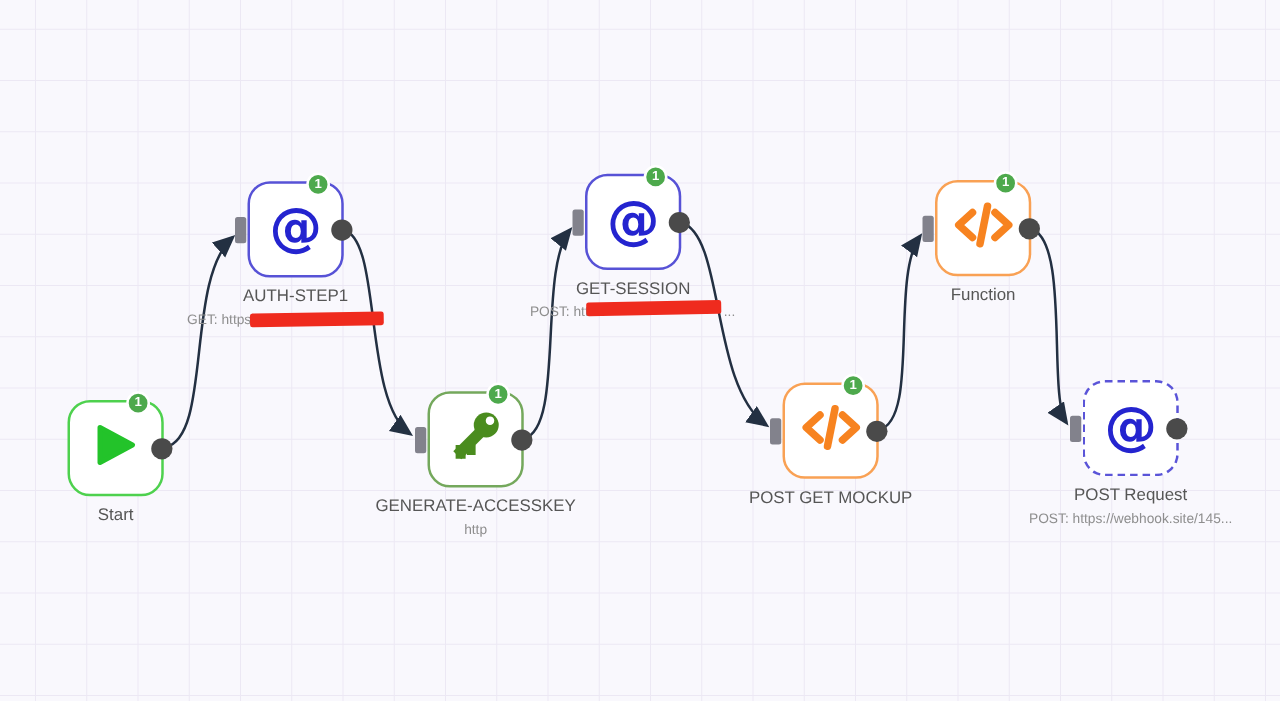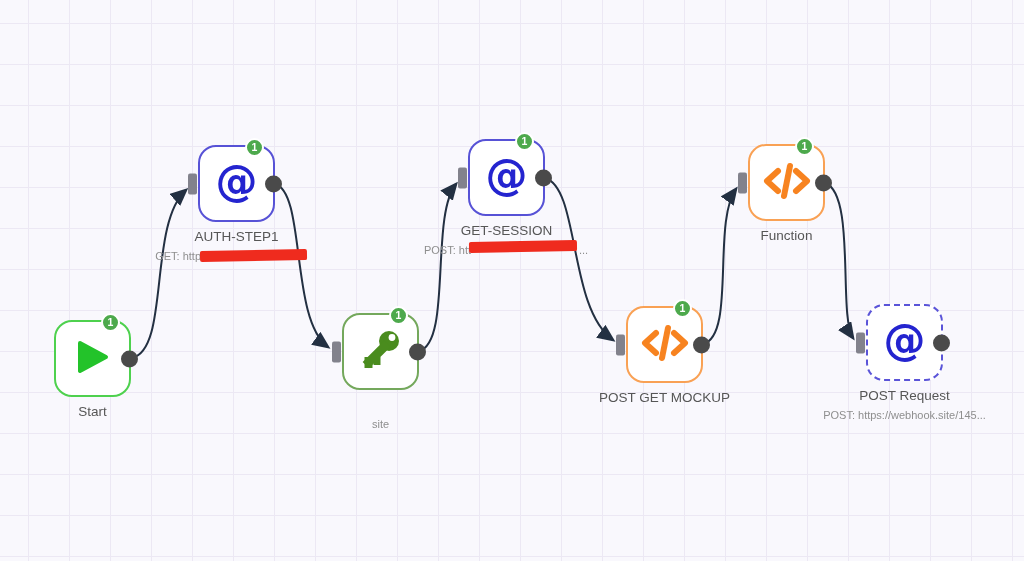--- a/index.html
+++ b/index.html
@@ -75,41 +75,42 @@
   </div>
 
   <div class="grp" style="left:198px;top:145px;">
     <div class="node nd-indigo">
       <span class="badge">1</span>
       <span class="at">@</span>
       <span class="port-in"></span>
       <span class="port-out"></span>
     </div>
     <div class="lbl">AUTH-STEP1</div>
-    <div class="sub sub-endleft">GET: http</div>
+    <div class="sub sub-endleft">GET: https</div>
   </div>
 
   <div class="grp" style="left:342px;top:313px;">
     <div class="node nd-olive">
       <span class="badge">1</span>
       <span>
         <svg width="48" height="48" viewBox="0 0 48 48">
           <g>
             <circle cx="32" cy="15" r="10" fill="#4a8c1e"></circle>
             <circle cx="35" cy="11.5" r="3.4" fill="#ffffff"></circle>
             <path d="M27 21 L12 36" stroke="#4a8c1e" stroke-width="9" stroke-linecap="square" fill="none"></path>
             <path d="M11.5 31 L11.5 42" stroke="#4a8c1e" stroke-width="8" stroke-linecap="butt" fill="none"></path>
             <path d="M20 31 L20 39" stroke="#4a8c1e" stroke-width="7" stroke-linecap="butt" fill="none"></path>
           </g>
         </svg>
       </span>
       <span class="port-in"></span>
       <span class="port-out"></span>
     </div>
-    <div class="sub sub-center">site</div>
+    <div class="lbl">GENERATE-ACCESSKEY</div>
+    <div class="sub sub-center">http</div>
   </div>
 
   <div class="grp" style="left:468px;top:139px;">
     <div class="node nd-indigo">
       <span class="badge">1</span>
       <span class="at">@</span>
       <span class="port-in"></span>
       <span class="port-out"></span>
     </div>
     <div class="lbl">GET-SESSION</div>

